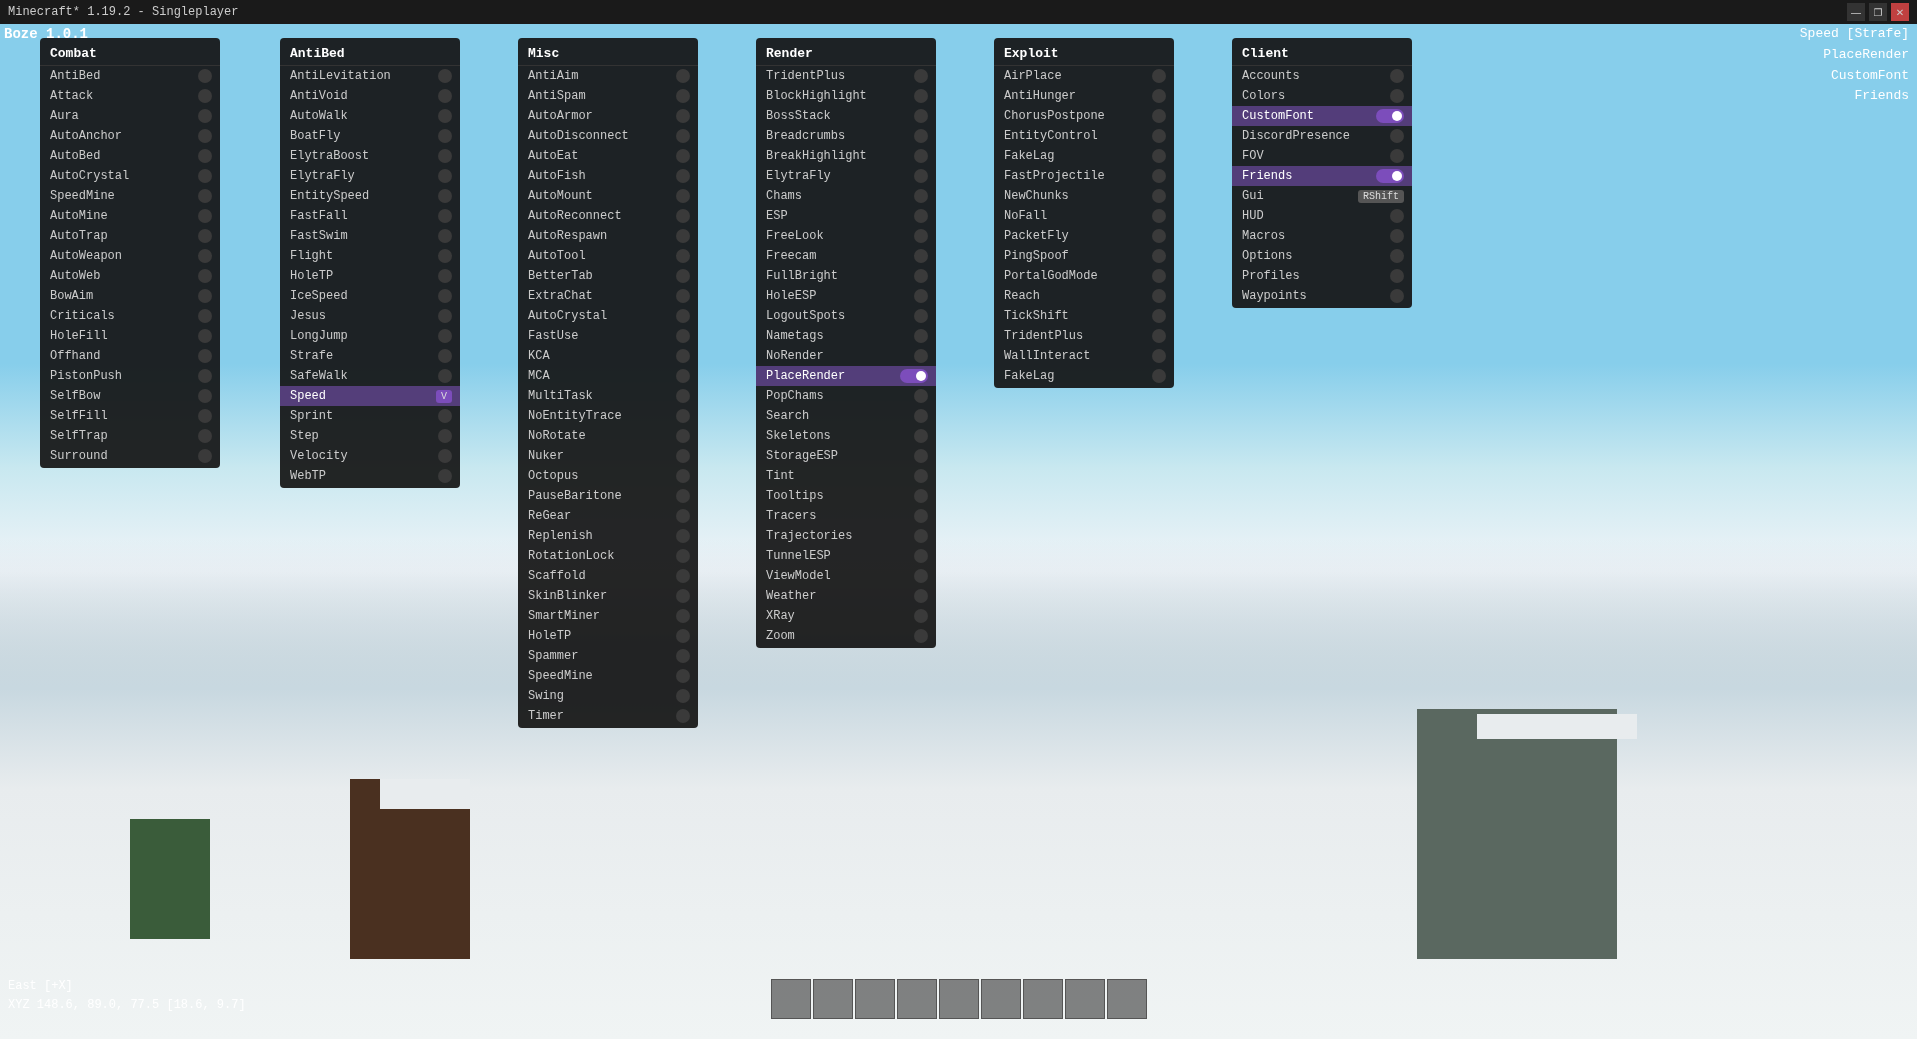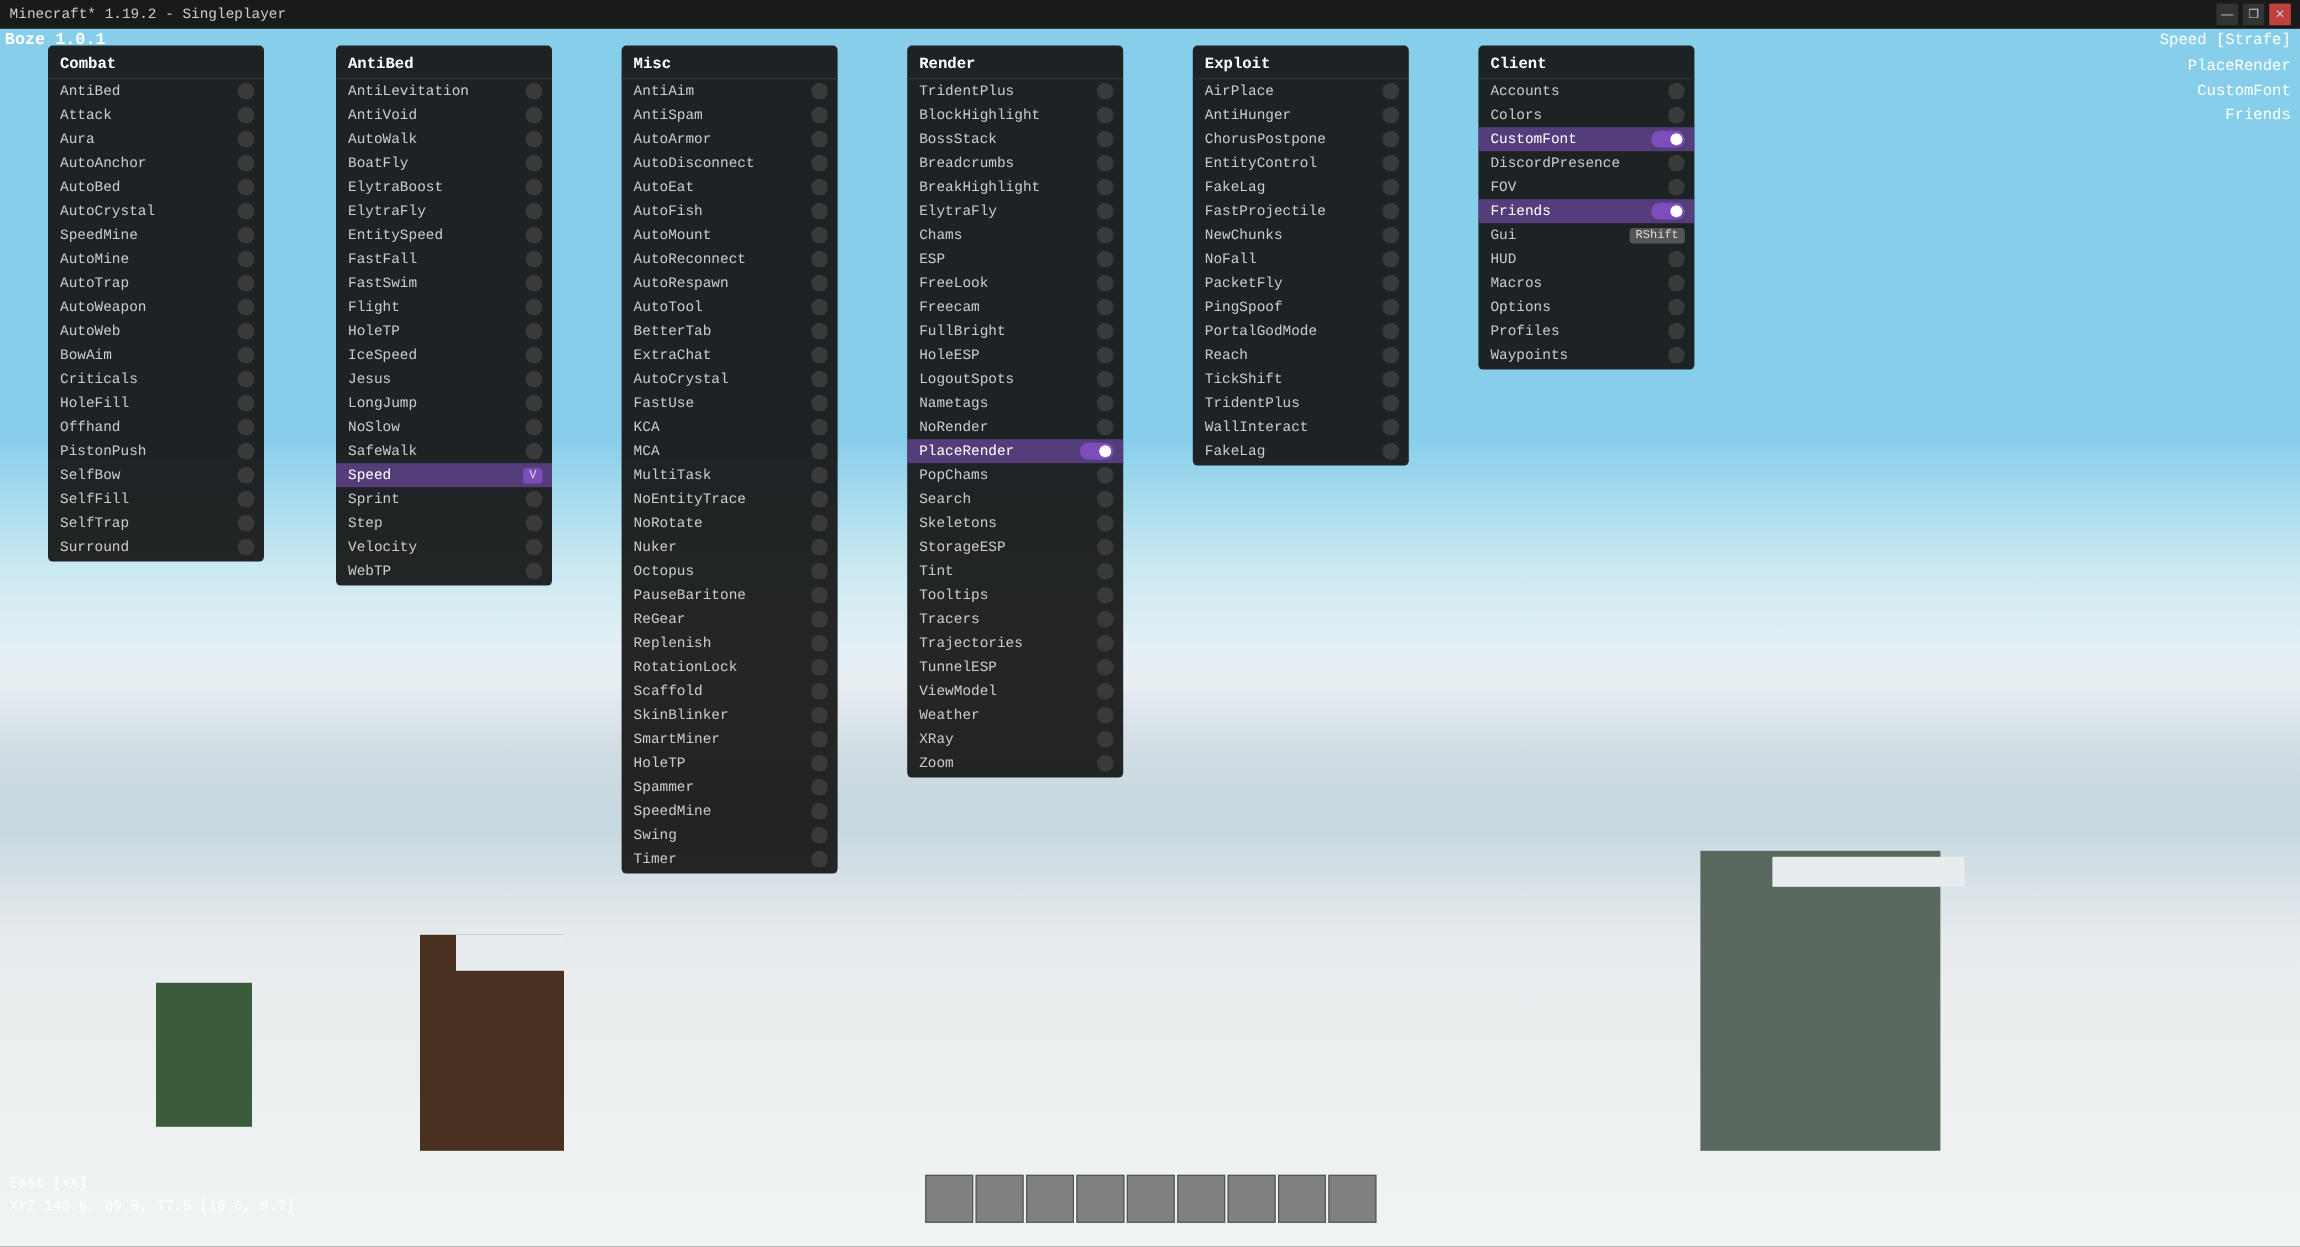--- a/index.html
+++ b/index.html
@@ -438,21 +438,21 @@
           <div class="small-dot"></div>
         </div>
       </div>
       <div class="menu-item">
         <span>LongJump</span>
         <div style="display: flex; align-items: center; gap: 4px;">
           <div class="small-dot"></div>
         </div>
       </div>
       <div class="menu-item">
-        <span>NoSlow</span>
+        <span>Strafe</span>
         <div style="display: flex; align-items: center; gap: 4px;">
           <div class="small-dot"></div>
         </div>
       </div>
       <div class="menu-item">
         <span>SafeWalk</span>
         <div style="display: flex; align-items: center; gap: 4px;">
           <div class="small-dot"></div>
         </div>
       </div>

